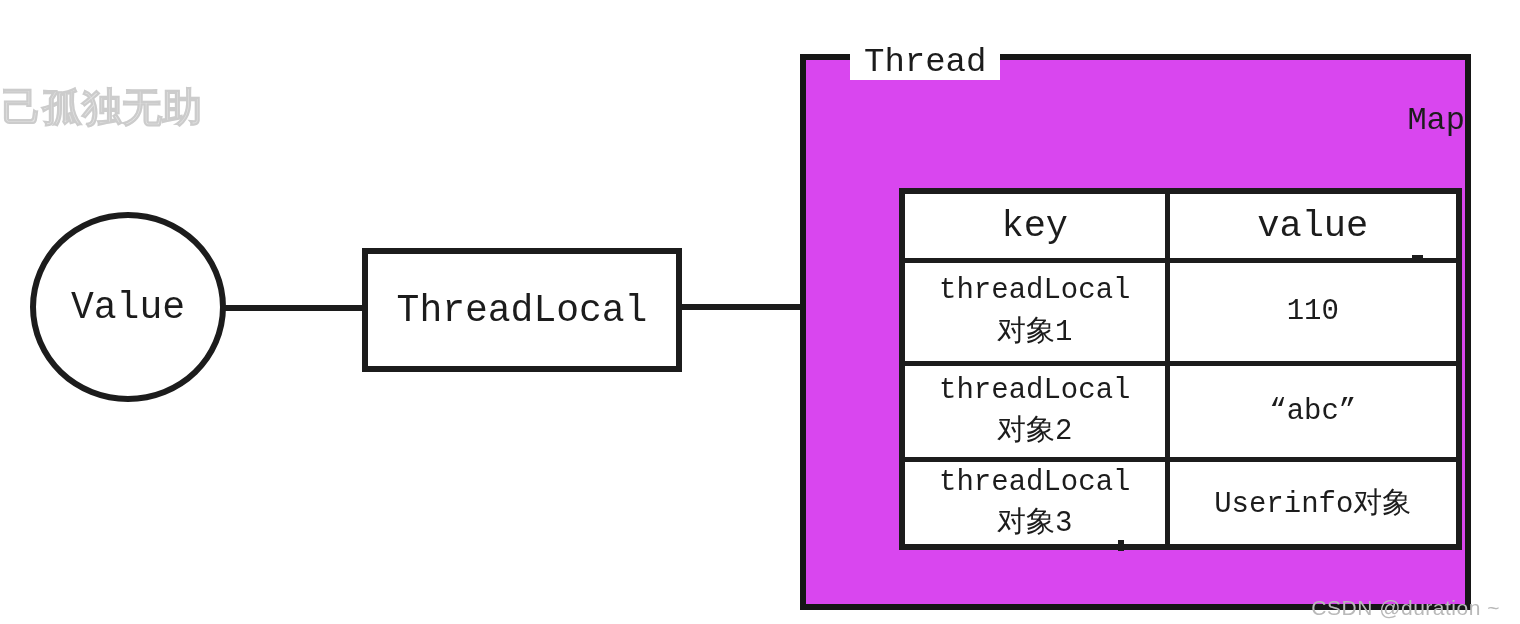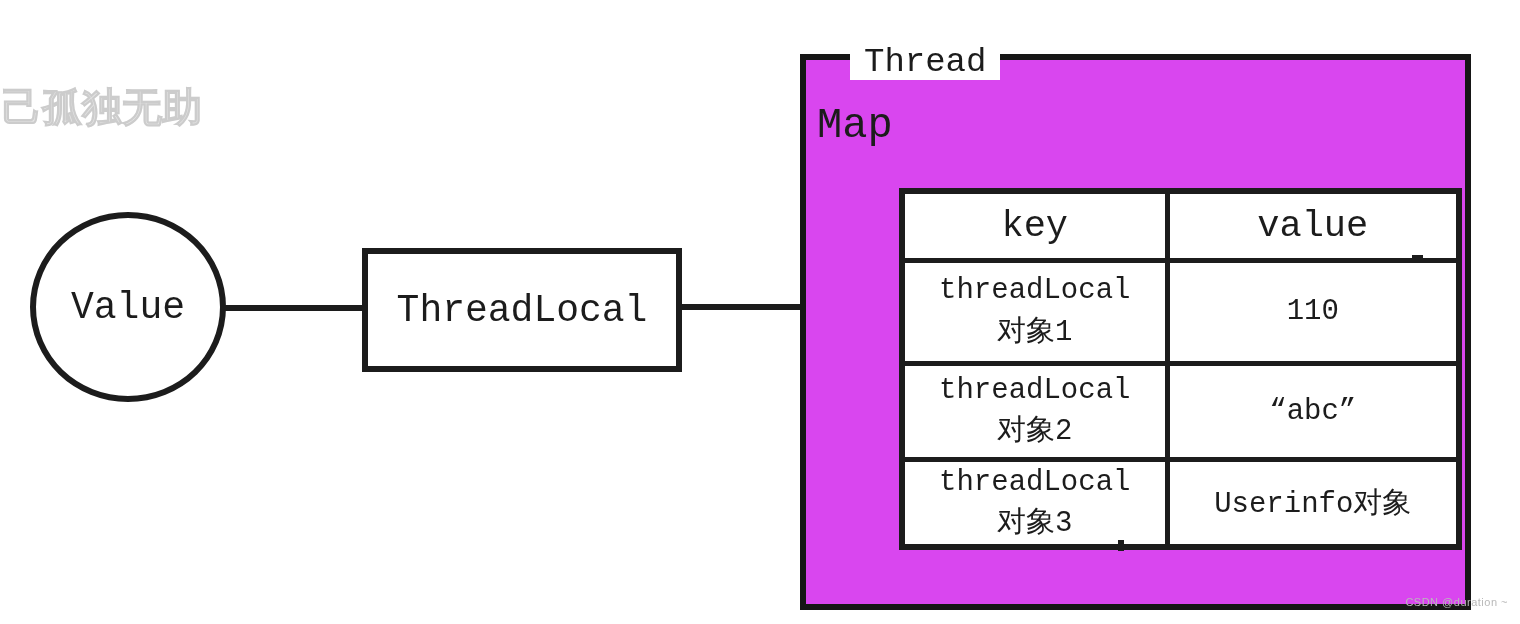--- a/index.html
+++ b/index.html
@@ -84,24 +84,24 @@
     top: -16px;
     left: 44px;
     background: #ffffff;
     padding: 0 14px;
     font-size: 34px;
     line-height: 36px;
   }
   .map-title {
     position: absolute;
     top: 42px;
-    left: 11px;
+    left: 0;
     width: 100%;
-    text-align: left;
-    font-size: 42px;
+    text-align: right;
+    font-size: 32px;
   }
 
   
   .map-table-wrap {
     position: absolute;
     left: 49px;
     top: 128px;
     padding-left: 44px;
   }
   table.map-table {
@@ -140,24 +140,24 @@
     left: 557px;
     top: 67px;
     width: 11px;
     height: 5px;
     background: #1c1c1c;
   }
 
   
   .wm-bottom {
     position: absolute;
-    right: 12px;
+    right: 20px;
     top: 596px;
     font-family: "Liberation Sans", sans-serif;
-    font-size: 11px;
+    font-size: 21px;
     color: #b9b9b9;
     letter-spacing: 0.5px;
     user-select: none;
   }
 </style>
 </head>
 <body>
 
 <div class="canvas">
 

